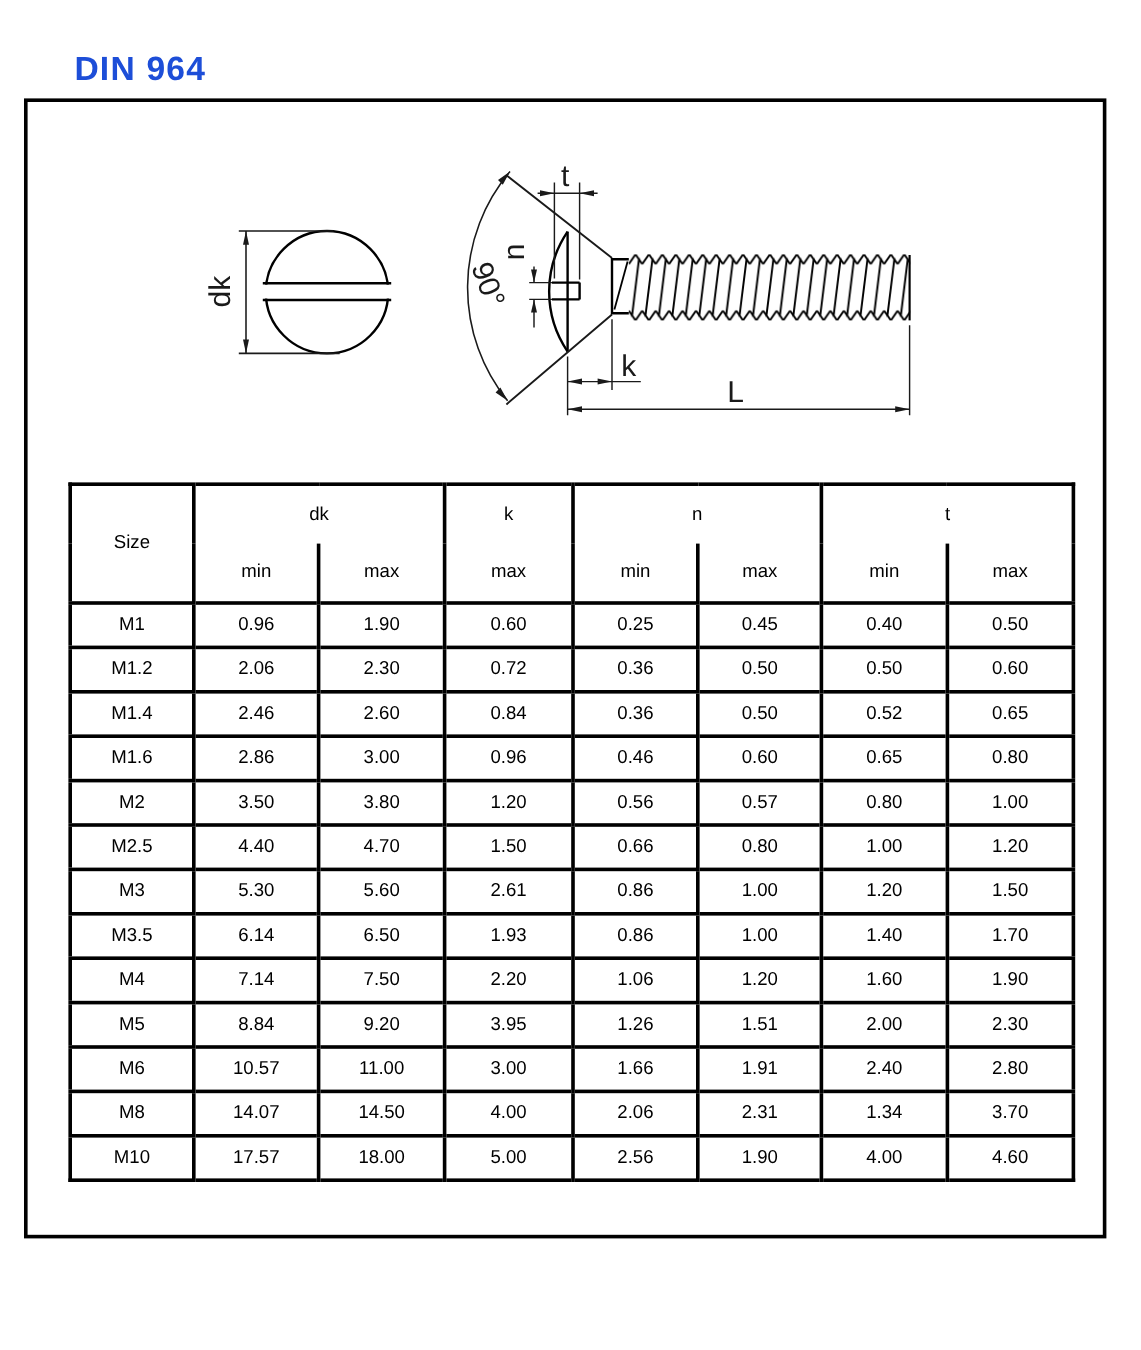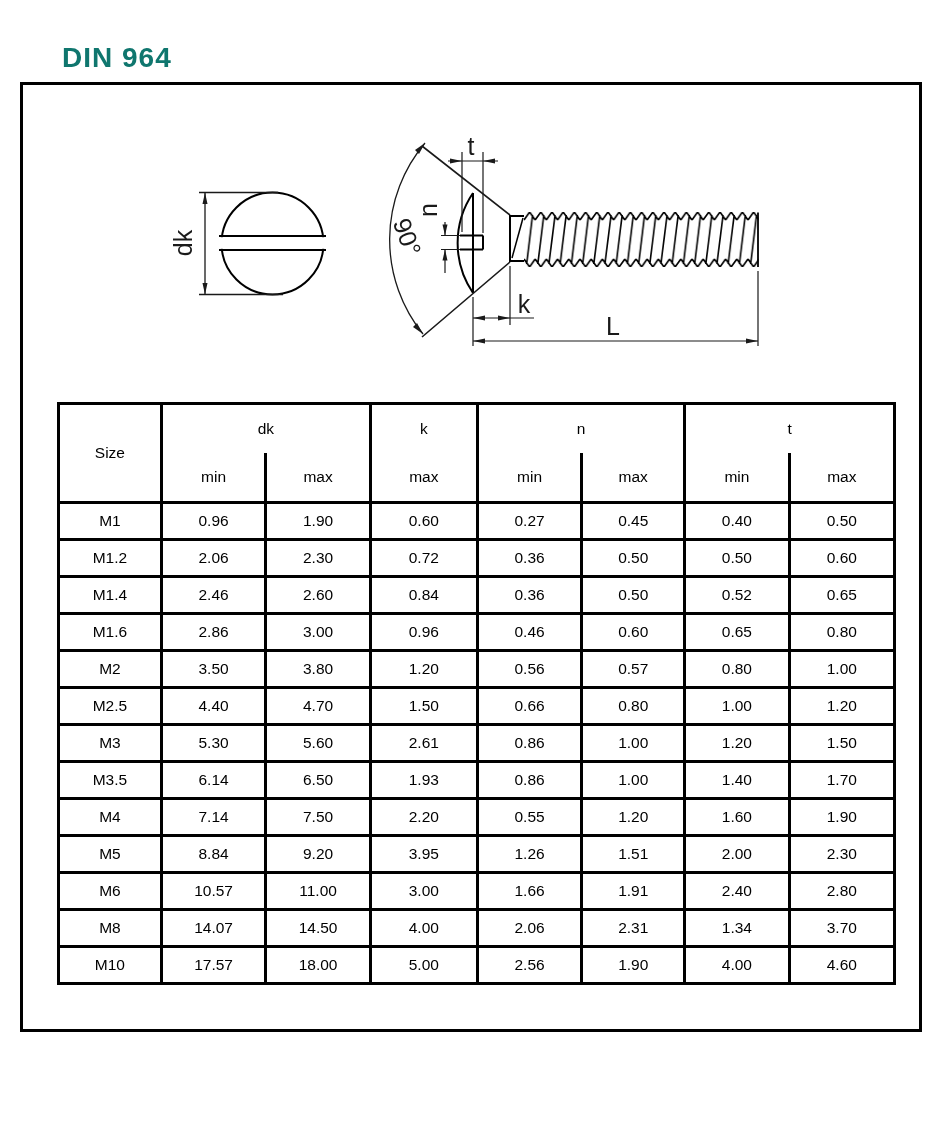--- a/index.html
+++ b/index.html
@@ -1,19 +1,19 @@
 <!DOCTYPE html>
 <html><head>
 <meta charset="utf-8">
 <style>
   html,body{margin:0;padding:0;background:#ffffff;}
   .page{position:relative;width:951px;height:1125px;background:#ffffff;overflow:hidden;
         font-family:"Liberation Sans",sans-serif;color:#000;}
   .doc-title{position:absolute;left:62px;top:42px;font-size:28px;font-weight:bold;
-             letter-spacing:1px;color:#0f766e;}
+             letter-spacing:1px;color:#1d4ed8;}
   .frame{position:absolute;left:20px;top:82px;width:896px;height:944px;
          border:3px solid #000;background:#fff;}
   svg.drawing{position:absolute;left:0;top:0;width:951px;height:1125px;pointer-events:none;}
   svg text{font-family:"Liberation Sans",sans-serif;font-size:25px;fill:#1a1a1a;}
 
   table.dim-table{position:absolute;left:57px;top:402px;width:839px;height:543px;
                   border-collapse:collapse;table-layout:fixed;border:3px solid #000;
                   font-size:15.5px;}
   .dim-table th,.dim-table td{text-align:center;vertical-align:middle;padding:0;
                   font-weight:normal;white-space:nowrap;}
@@ -146,21 +146,21 @@
         <th class="gb">min</th>
         <th class="sub">max</th>
       </tr>
     </thead>
     <tbody>
         <tr>
           <td>M1</td>
           <td>0.96</td>
           <td>1.90</td>
           <td>0.60</td>
-          <td>0.27</td>
+          <td>0.25</td>
           <td>0.45</td>
           <td>0.40</td>
           <td>0.50</td>
         </tr>
         <tr>
           <td>M1.2</td>
           <td>2.06</td>
           <td>2.30</td>
           <td>0.72</td>
           <td>0.36</td>
@@ -226,21 +226,21 @@
           <td>0.86</td>
           <td>1.00</td>
           <td>1.40</td>
           <td>1.70</td>
         </tr>
         <tr>
           <td>M4</td>
           <td>7.14</td>
           <td>7.50</td>
           <td>2.20</td>
-          <td>0.55</td>
+          <td>1.06</td>
           <td>1.20</td>
           <td>1.60</td>
           <td>1.90</td>
         </tr>
         <tr>
           <td>M5</td>
           <td>8.84</td>
           <td>9.20</td>
           <td>3.95</td>
           <td>1.26</td>

